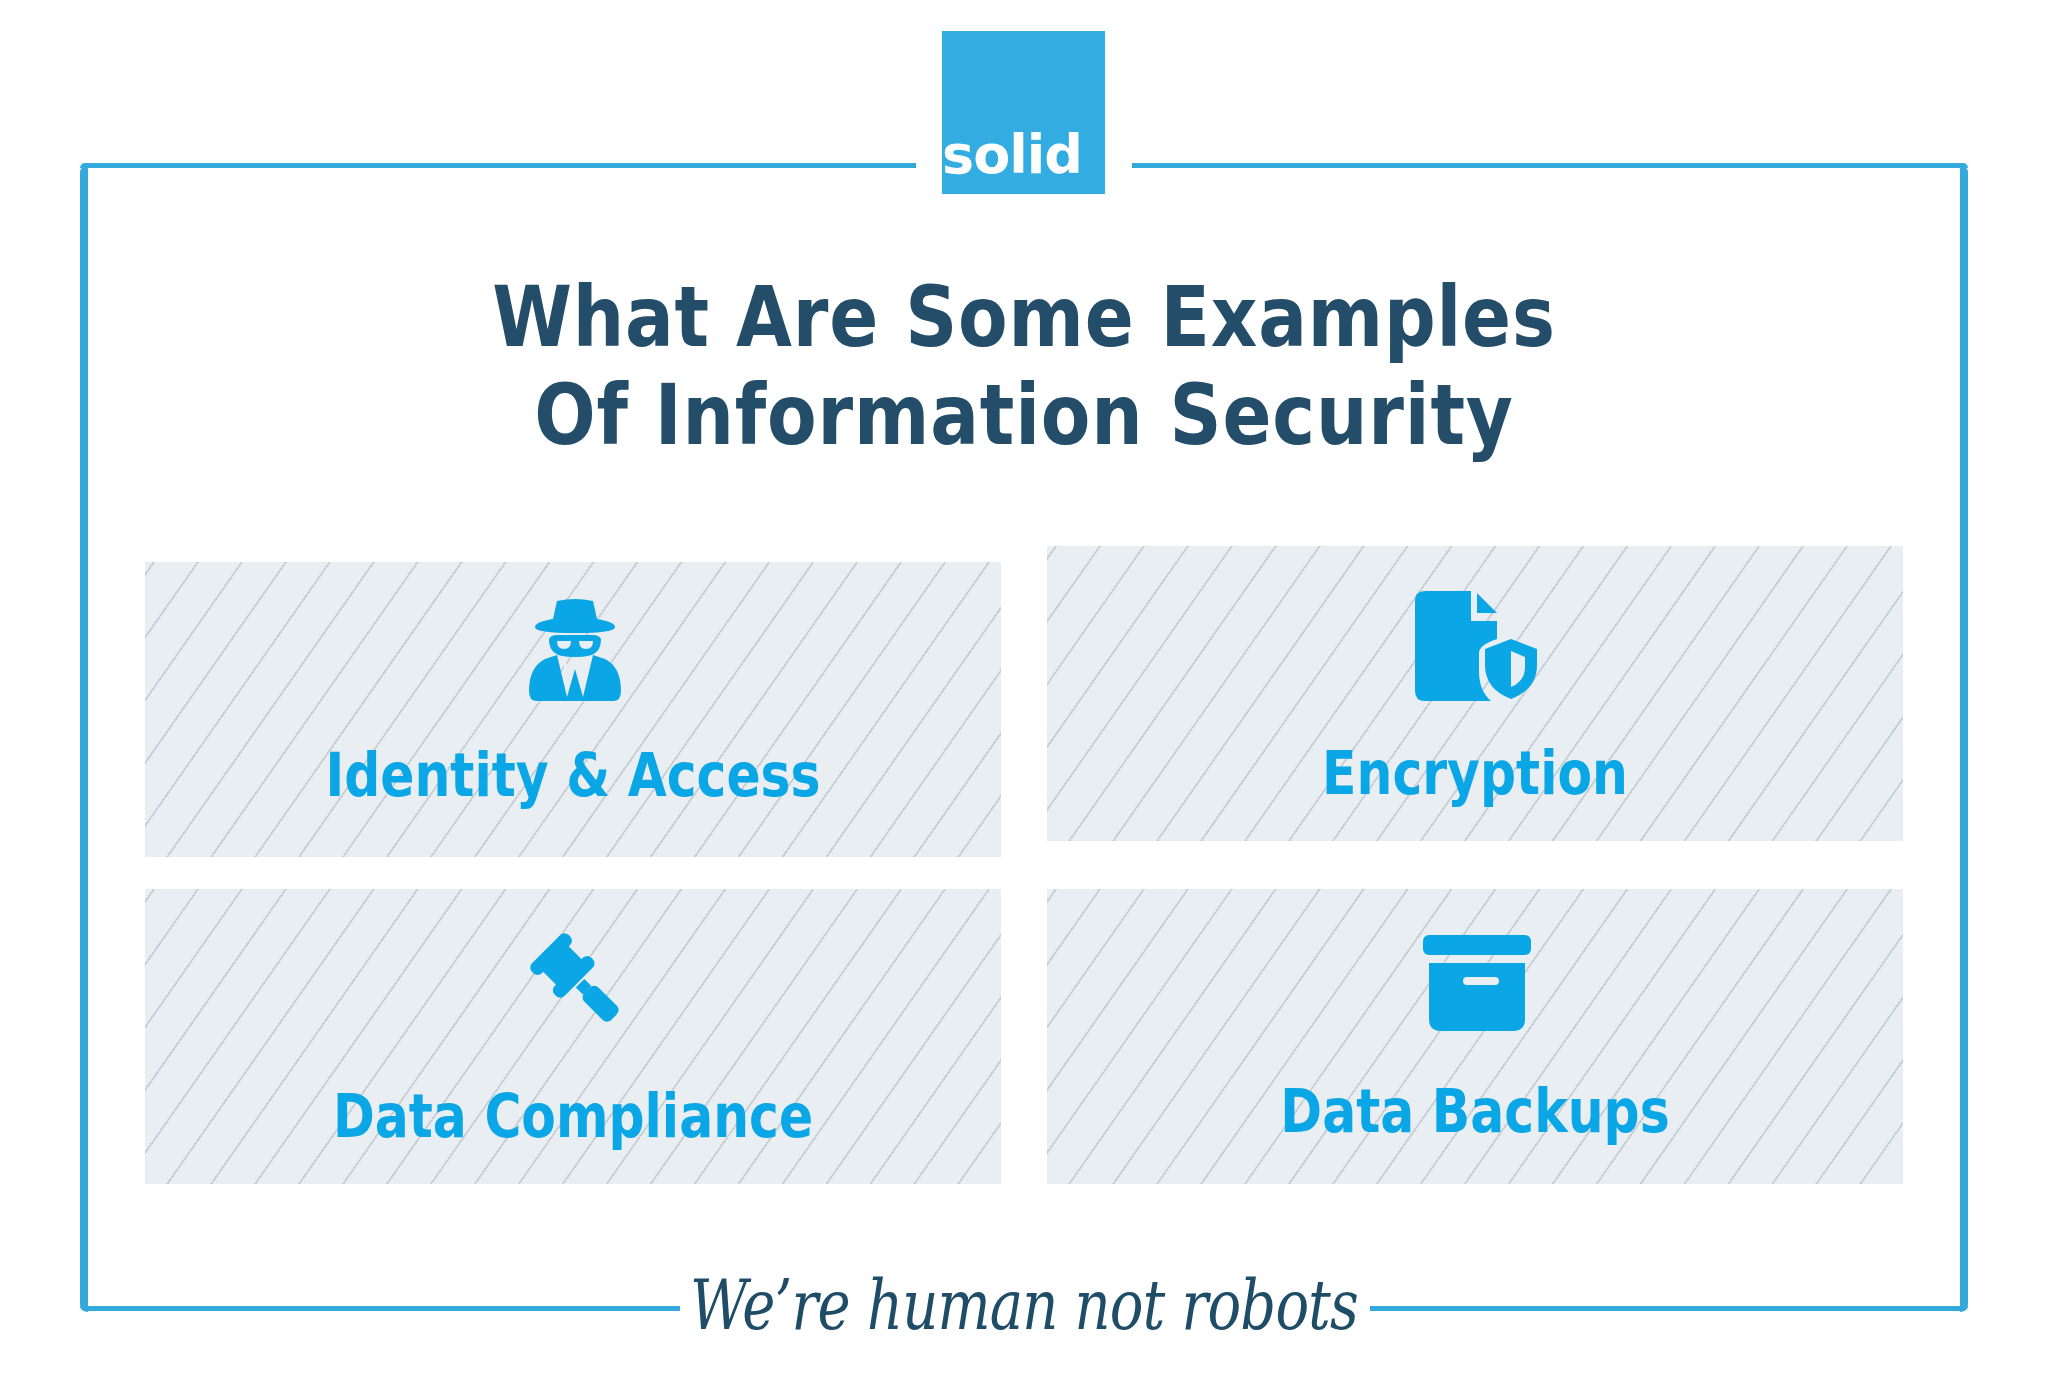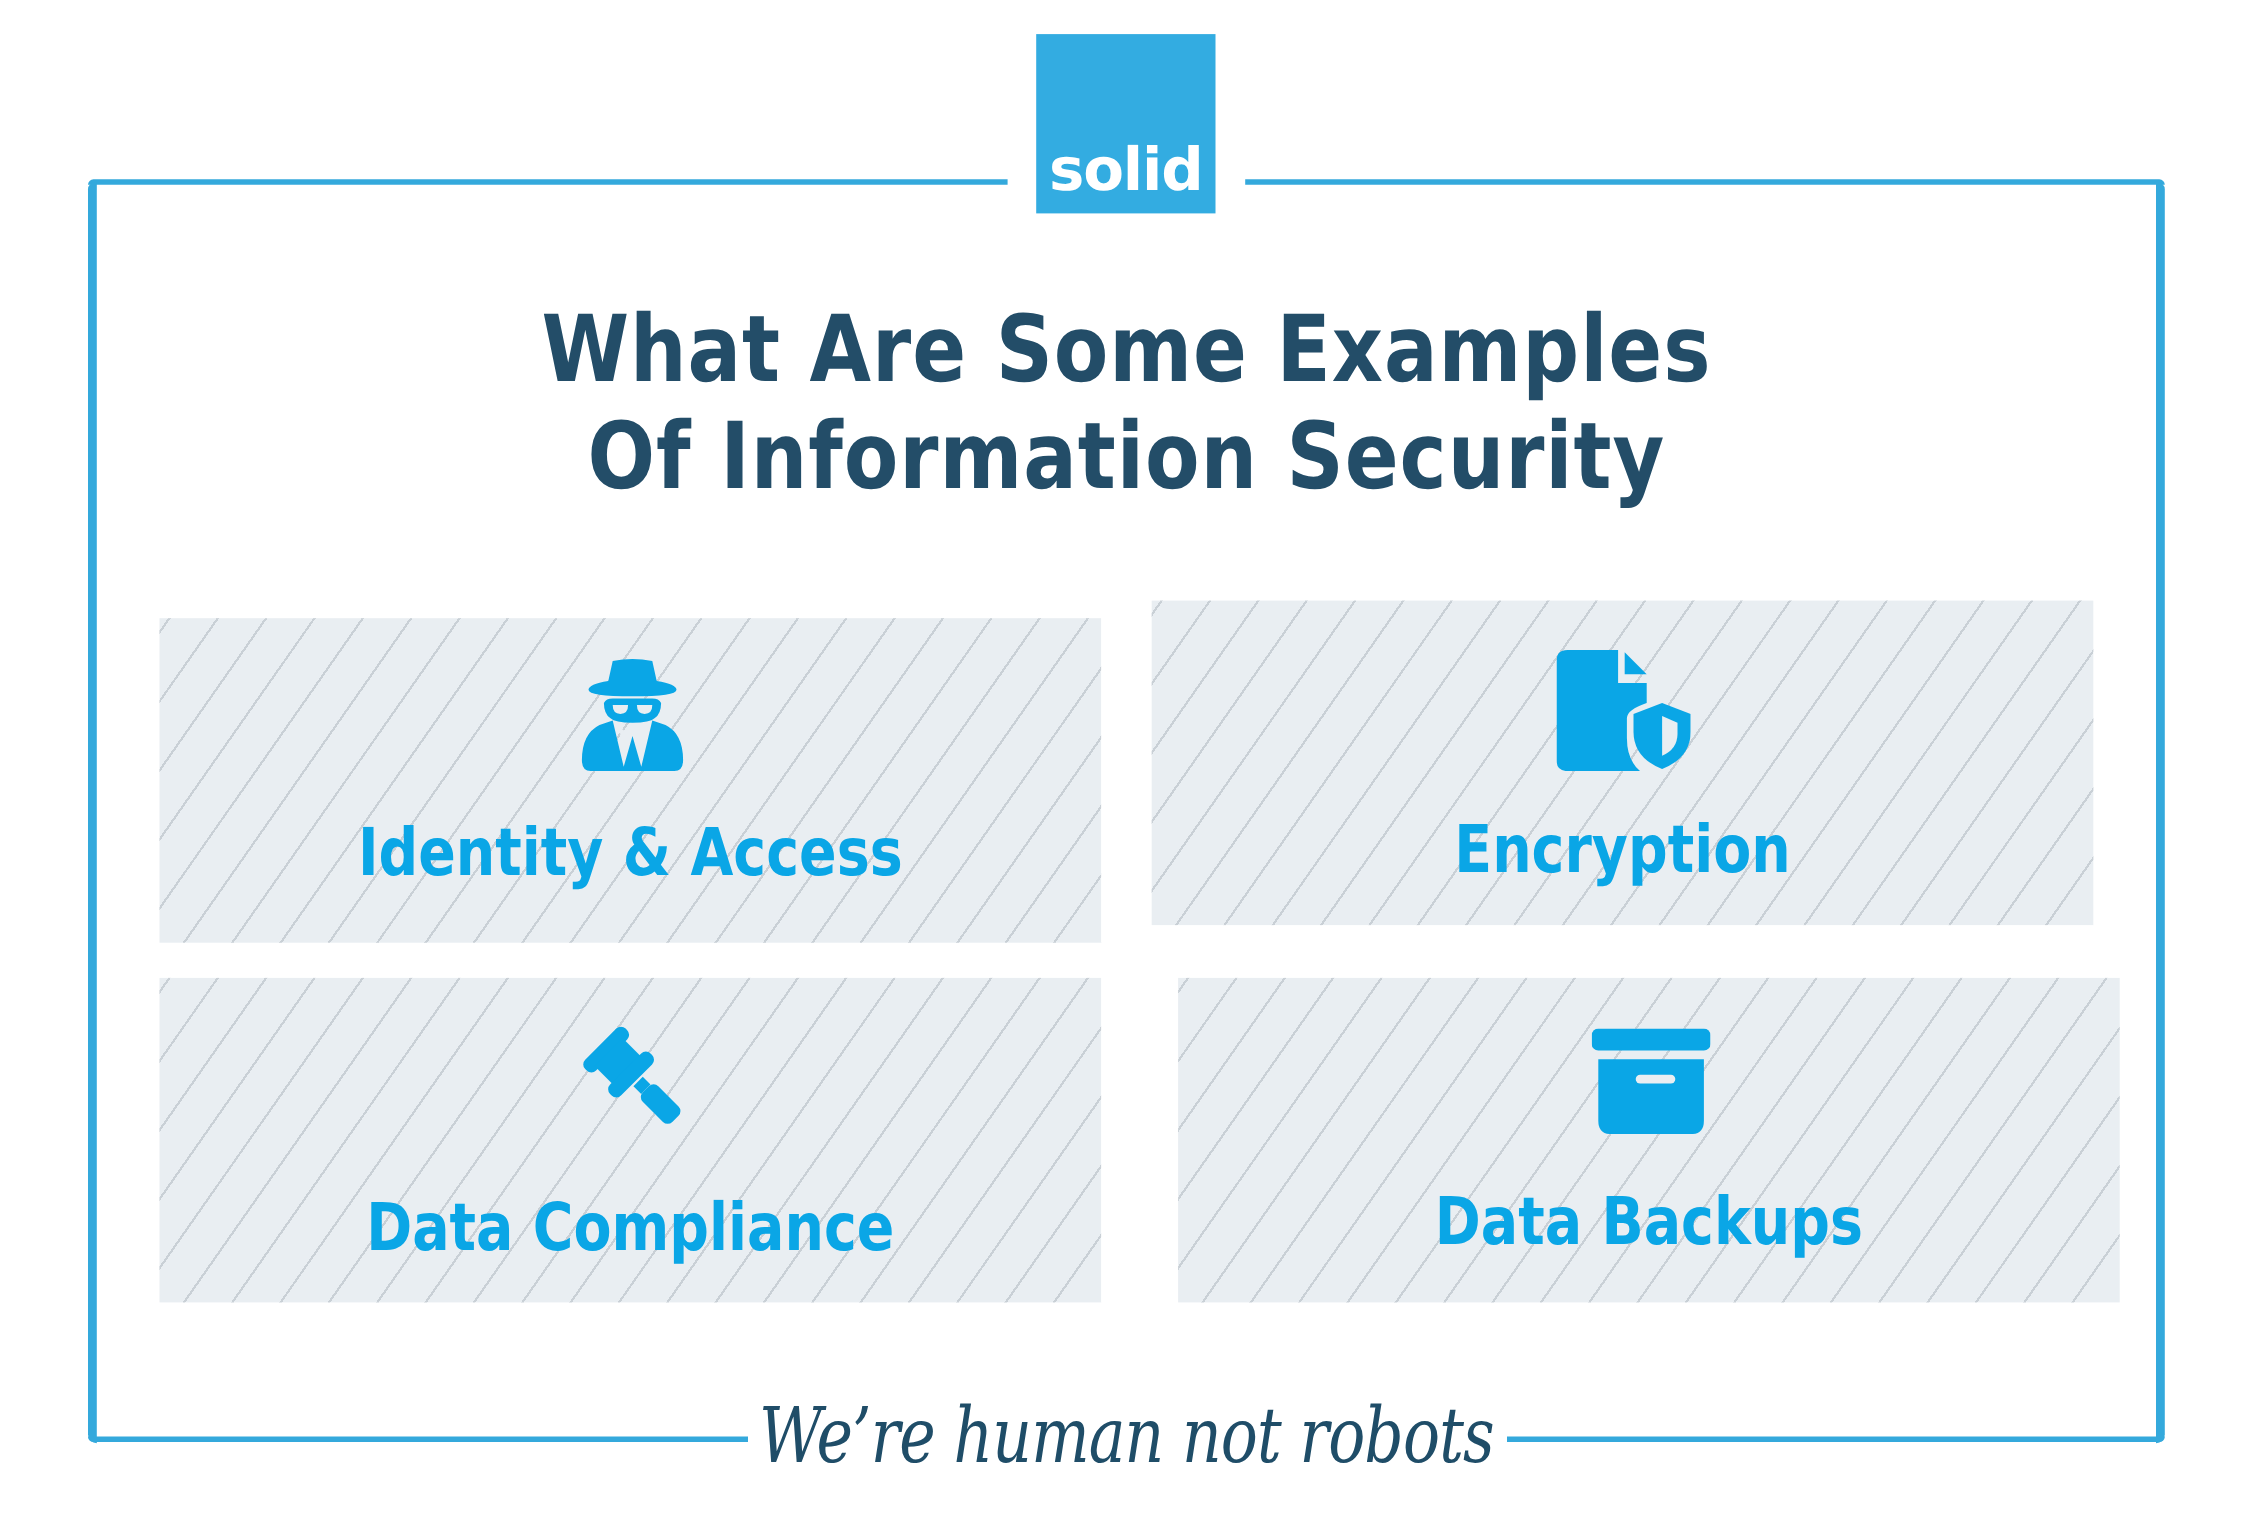--- a/index.html
+++ b/index.html
@@ -9,39 +9,39 @@
     .frame-seg { position:absolute; background:#34a9dc; }
     .frame-top-left { left:80px; top:163px; width:836px; height:5px; border-top-left-radius:14px; }
     .frame-top-right { left:1132px; top:163px; width:836px; height:5px; border-top-right-radius:14px; }
     .frame-left { left:80px; top:166px; width:8px; height:1146px; border-radius:6px 0 0 8px; }
     .frame-right { left:1960px; top:166px; width:8px; height:1146px; border-radius:0 6px 8px 0; }
     .frame-bot-left { left:80px; top:1306px; width:600px; height:5px; border-bottom-left-radius:14px; }
     .frame-bot-right { left:1370px; top:1306px; width:598px; height:5px; border-bottom-right-radius:14px; }
 
     
     .logo { position:absolute; left:942px; top:31px; width:163px; height:163px; background:#33ace1; }
-    .logo-text { position:absolute; left:0; right:0; bottom:12px; text-align:center; color:#ffffff;
+    .logo-text { position:absolute; left:0; right:0; bottom:12px; text-align:left; color:#ffffff;
       font-family:"DejaVu Sans", sans-serif; font-weight:bold; font-size:54px; letter-spacing:-1px; line-height:1; }
 
     
     .title { position:absolute; left:0; right:0; top:268px; text-align:center; color:#234d68;
       font-family:"DejaVu Sans", sans-serif; font-weight:bold; font-size:84px; line-height:98px;
       transform:scaleX(0.86); transform-origin:1024px 0; letter-spacing:1px; }
     .title span { display:block; }
 
     
     .card { position:absolute; width:856px; height:295px;
       background-color:#e9eef2;
       background-image:repeating-linear-gradient(-55deg, transparent 0px, transparent 34px, #c9d0d6 34px, #c9d0d6 36px);
       text-decoration:underline;
     }
     .card-1 { left:145px; top:562px; }
     .card-2 { left:1047px; top:546px; }
     .card-3 { left:145px; top:889px; }
-    .card-4 { left:1047px; top:889px;margin-left:24px; }
+    .card-4 { left:1047px; top:889px; }
 
     .card-icon { position:absolute; }
     .card-label { position:absolute; left:0; right:0; text-align:center; color:#0aa6e6;
       font-family:"DejaVu Sans", sans-serif; font-weight:bold; font-size:60px; line-height:1;
       transform:scaleX(0.84); transform-origin:center; white-space:nowrap; }
 
     .card-1 .card-icon { left:382px; top:35px; width:96px; height:106px; }
     .card-1 .card-label { top:183px; }
     .card-2 .card-icon { left:368px; top:45px; width:122px; height:110px; }
     .card-2 .card-label { top:197px; }

